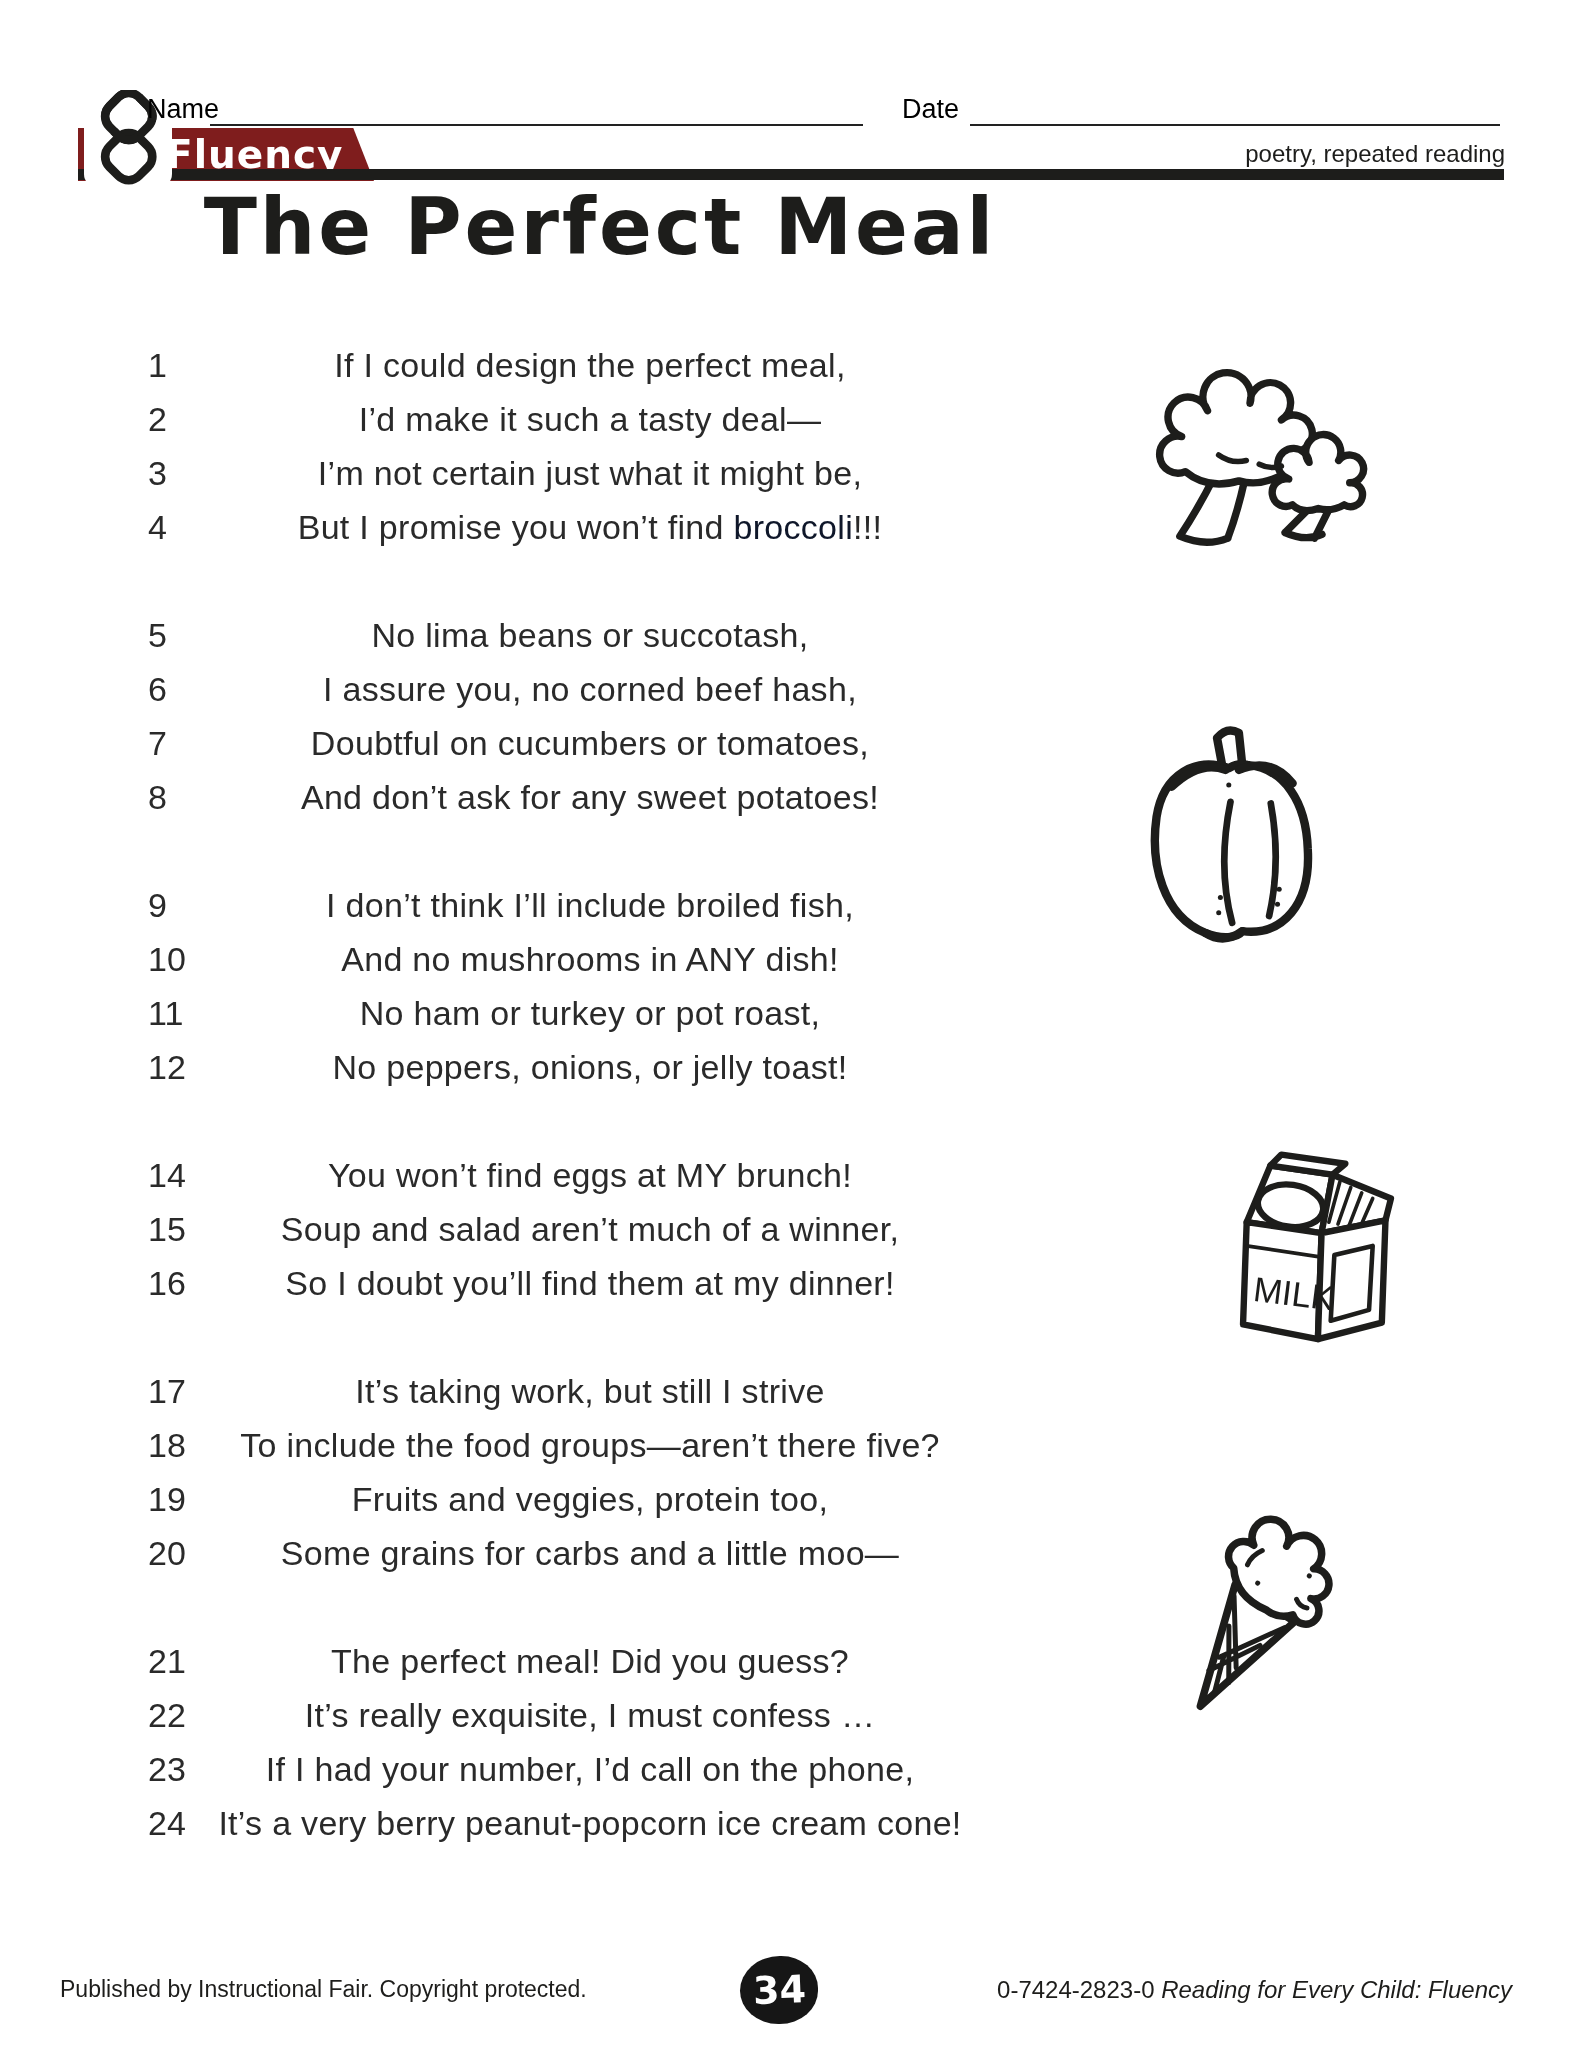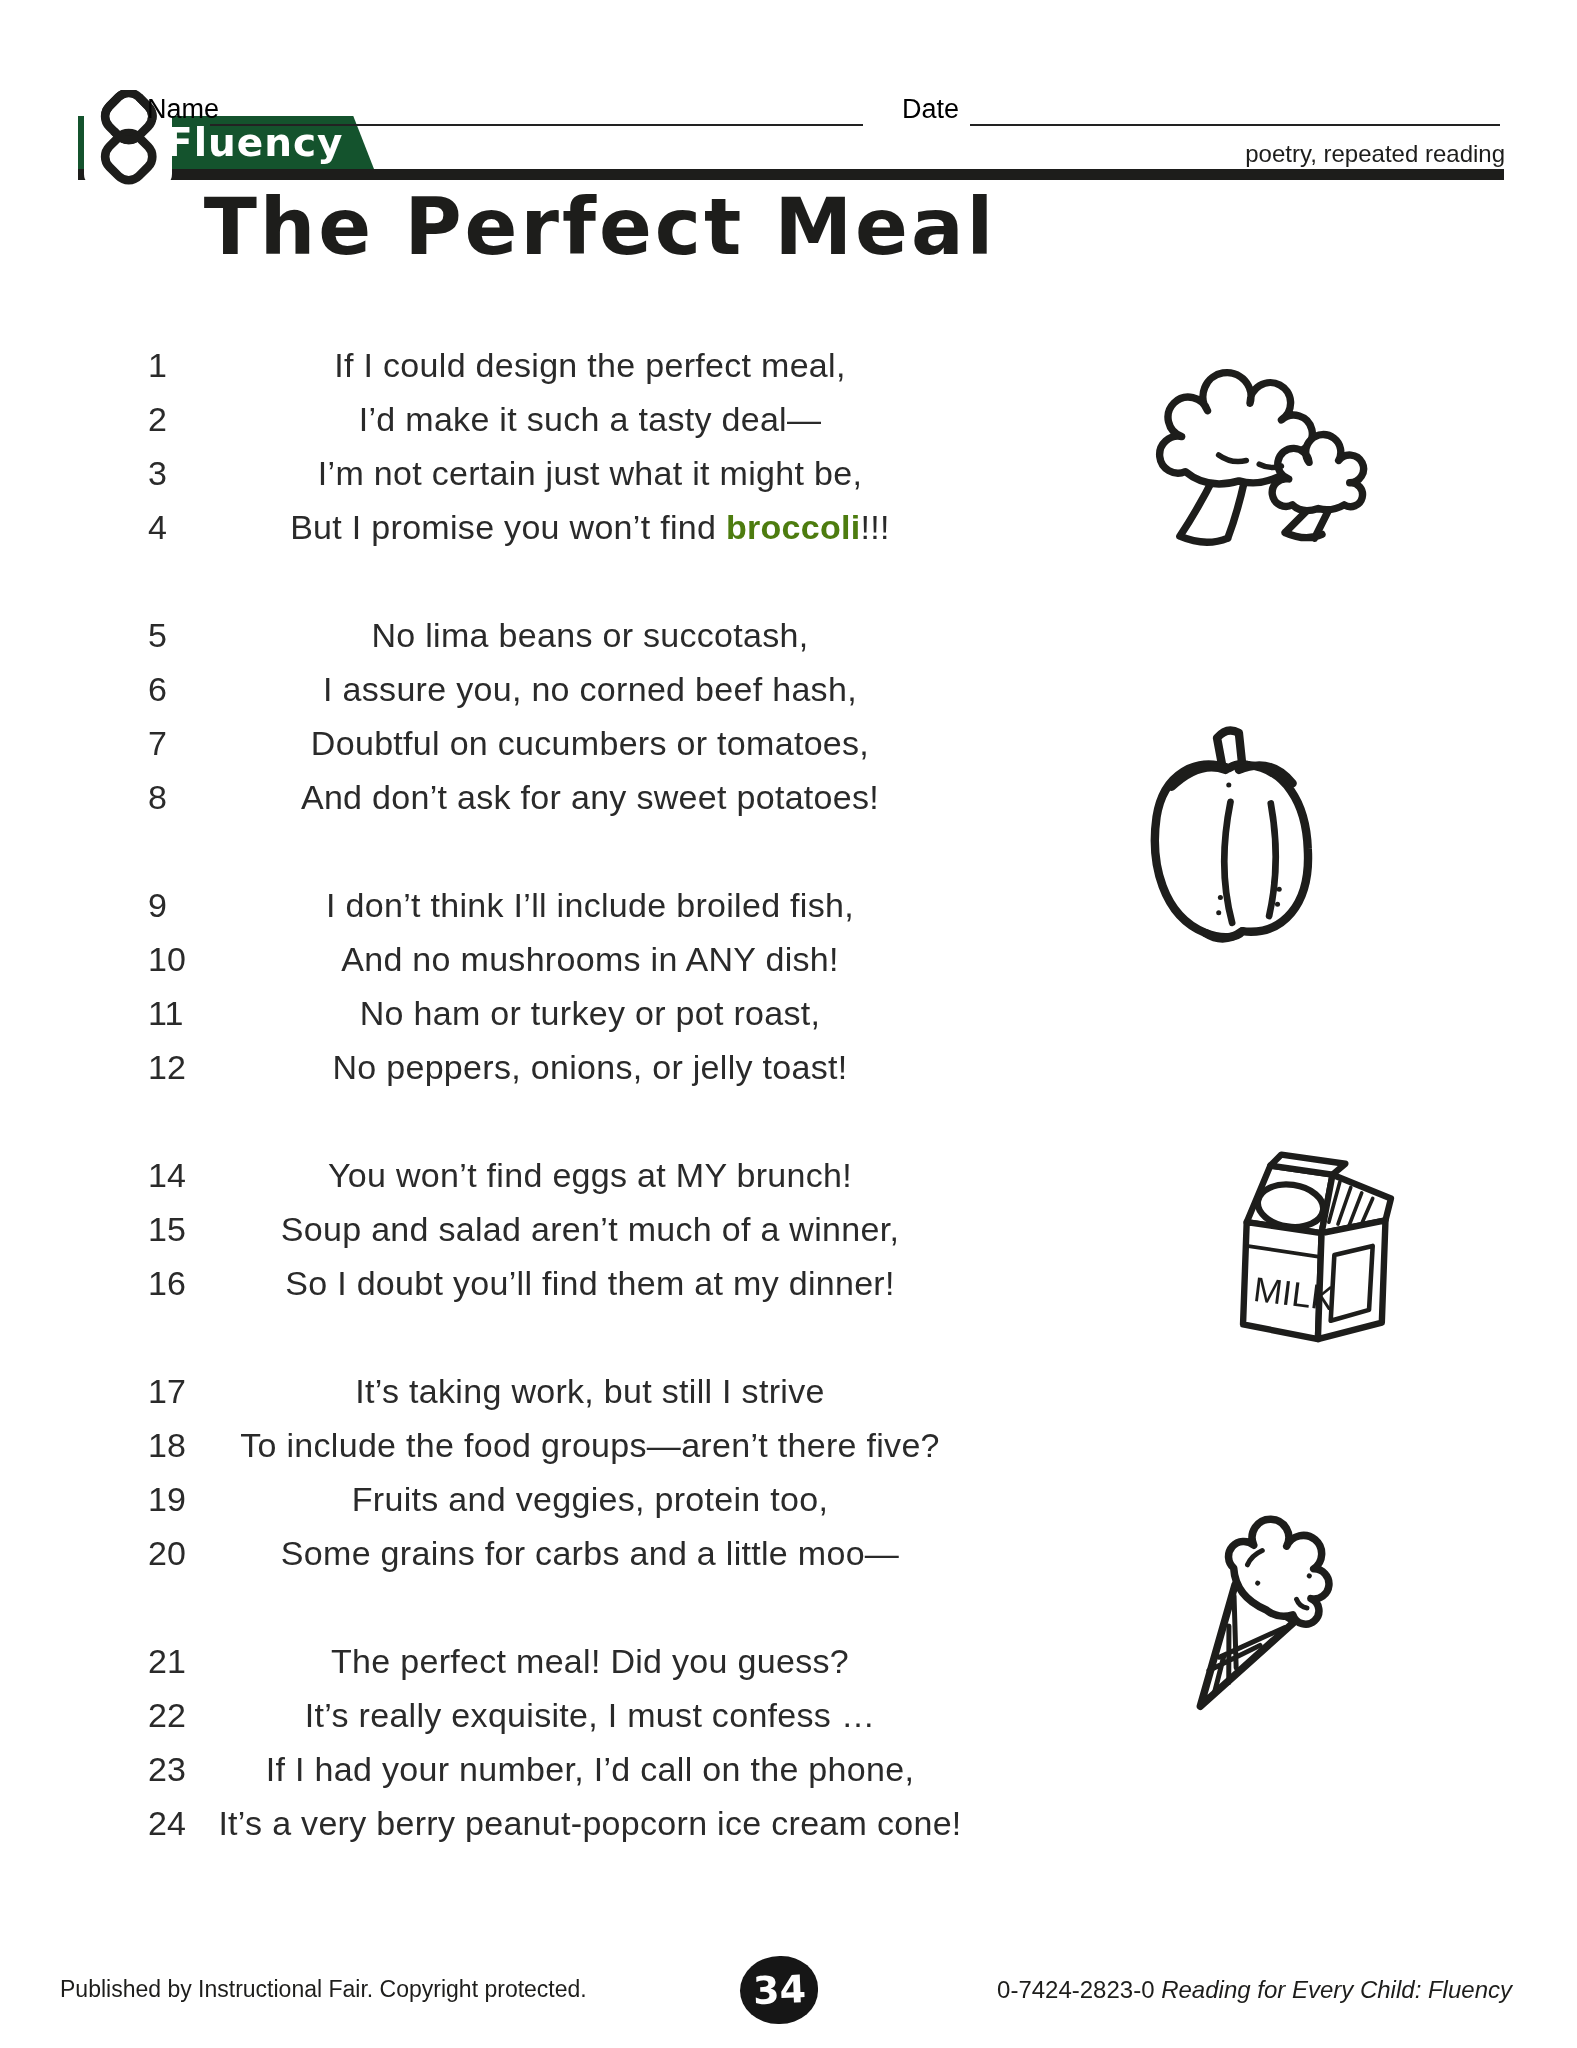--- a/index.html
+++ b/index.html
@@ -2,21 +2,21 @@
 <html><head>
 <meta charset="utf-8">
 <style>
   html,body{margin:0;padding:0;background:#e8e8e8;}
   .page{position:relative;width:1577px;height:2048px;background:#ffffff;overflow:hidden;
         font-family:"Liberation Sans",sans-serif;color:#2a2a2a;}
 
   
   .field-label{position:absolute;font-size:27px;color:#000000;}
   .blank-line{position:absolute;height:0;border-bottom:2px solid #222;}
-  .banner{position:absolute;left:78px;top:116px;width:296px;height:53px;background:#14532d;
+  .banner{position:absolute;left:78px;top:128px;width:296px;height:53px;background:#7f1d1d;
           clip-path:polygon(0 0,93% 0,100% 100%,0 100%);
           display:flex;align-items:center;}
   .banner-text{color:#fff;font-family:"DejaVu Sans",sans-serif;font-weight:bold;
                font-size:39px;letter-spacing:1px;padding-left:88px;line-height:50px;}
   .header-rule{position:absolute;left:78px;top:169px;width:1426px;height:11px;background:#1d1d1b;}
   .subject{position:absolute;top:140px;right:72px;font-size:24px;color:#1d1d1b;}
   .logo-box{position:absolute;left:84px;top:84px;width:88px;height:104px;background:#fff;
             border-radius:0 0 14px 14px;}
   .logo-box svg{position:absolute;left:8px;top:6px;}
 
@@ -24,21 +24,21 @@
   .title{position:absolute;left:80px;top:182px;width:1040px;text-align:center;
          font-family:"DejaVu Sans",sans-serif;font-weight:bold;font-size:78px;
          letter-spacing:3px;color:#1d1d1b;}
 
   
   .poem{position:absolute;left:130px;top:338px;width:850px;}
   .stanza{margin-bottom:54px;}
   .poem-line{display:flex;align-items:center;height:54px;}
   .line-num{width:70px;box-sizing:border-box;padding-left:18px;font-size:34px;color:#2a2a2a;}
   .line-text{flex:1;text-align:center;font-size:34px;letter-spacing:.3px;color:#2a2a2a;}
-  .line-text b{font-weight:bold;color:#4d7c0f;}
+  .line-text b{font-weight:normal;color:#0f172a;}
 
   
   .illus{position:absolute;}
   .illus svg{display:block;}
 
   
   .footer-left{position:absolute;left:60px;top:1976px;font-size:23px;color:#1d1d1b;}
   .footer-right{position:absolute;right:65px;top:1976px;font-size:24px;color:#1d1d1b;}
   .footer-right .book{font-style:italic;}
   .page-circle{position:absolute;left:740px;top:1956px;width:78px;height:68px;background:#161616;

